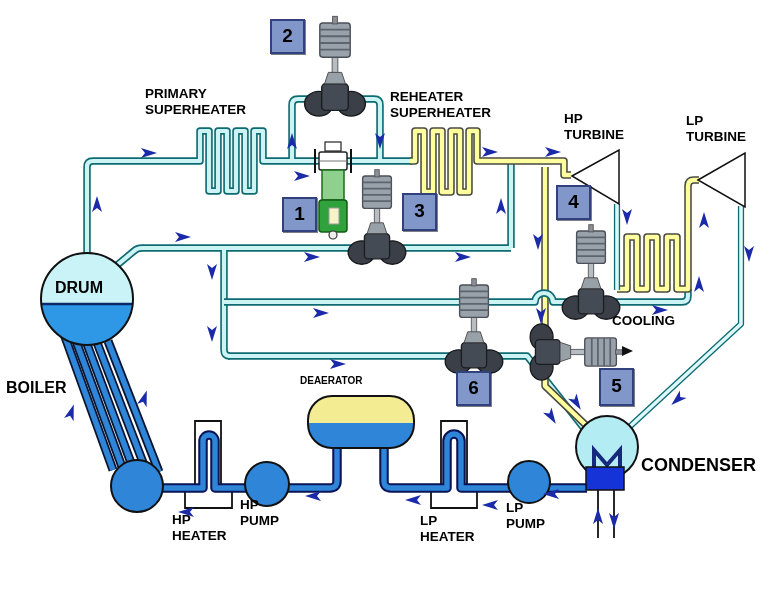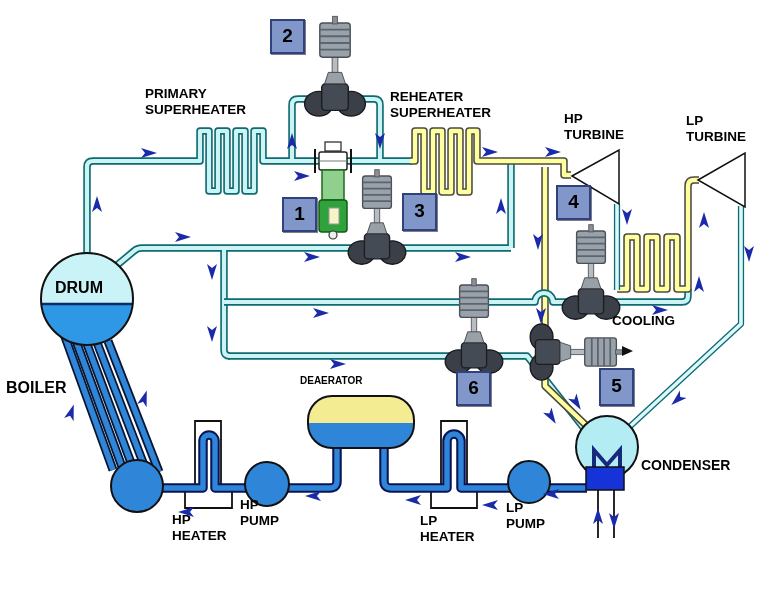--- a/index.html
+++ b/index.html
@@ -231,21 +231,21 @@
 </div>
 <div class="lbl ctr big" style="left:55px;top:279px;width:64px;">
   <span>DRUM</span>
 </div>
 <div class="lbl big" style="left:6px;top:379px;text-align:center;">
   <span>BOILER</span>
 </div>
 <div class="lbl ctr" style="left:300px;top:373px;width:122px;font-size:10px;">
   <span>DEAERATOR</span>
 </div>
-<div class="lbl" style="left:641px;top:457px;font-size:14px;">
+<div class="lbl" style="left:641px;top:457px;font-size:18px;">
   <span>CONDENSER</span>
 </div>
 <div class="lbl ctr" style="left:172px;top:512px;width:72px;">
   <span>HP</span>
   <span>HEATER</span>
 </div>
 <div class="lbl ctr" style="left:240px;top:497px;width:58px;">
   <span>HP</span>
   <span>PUMP</span>
 </div>

